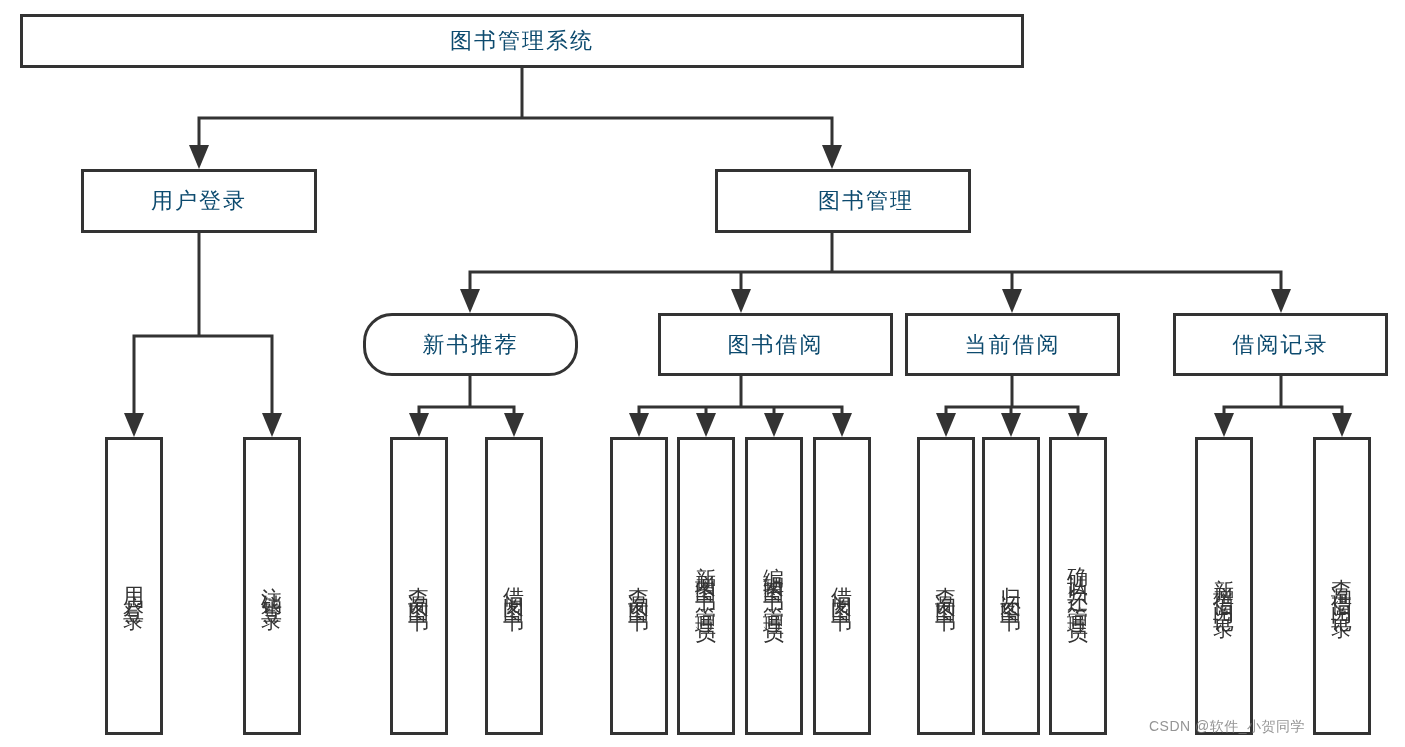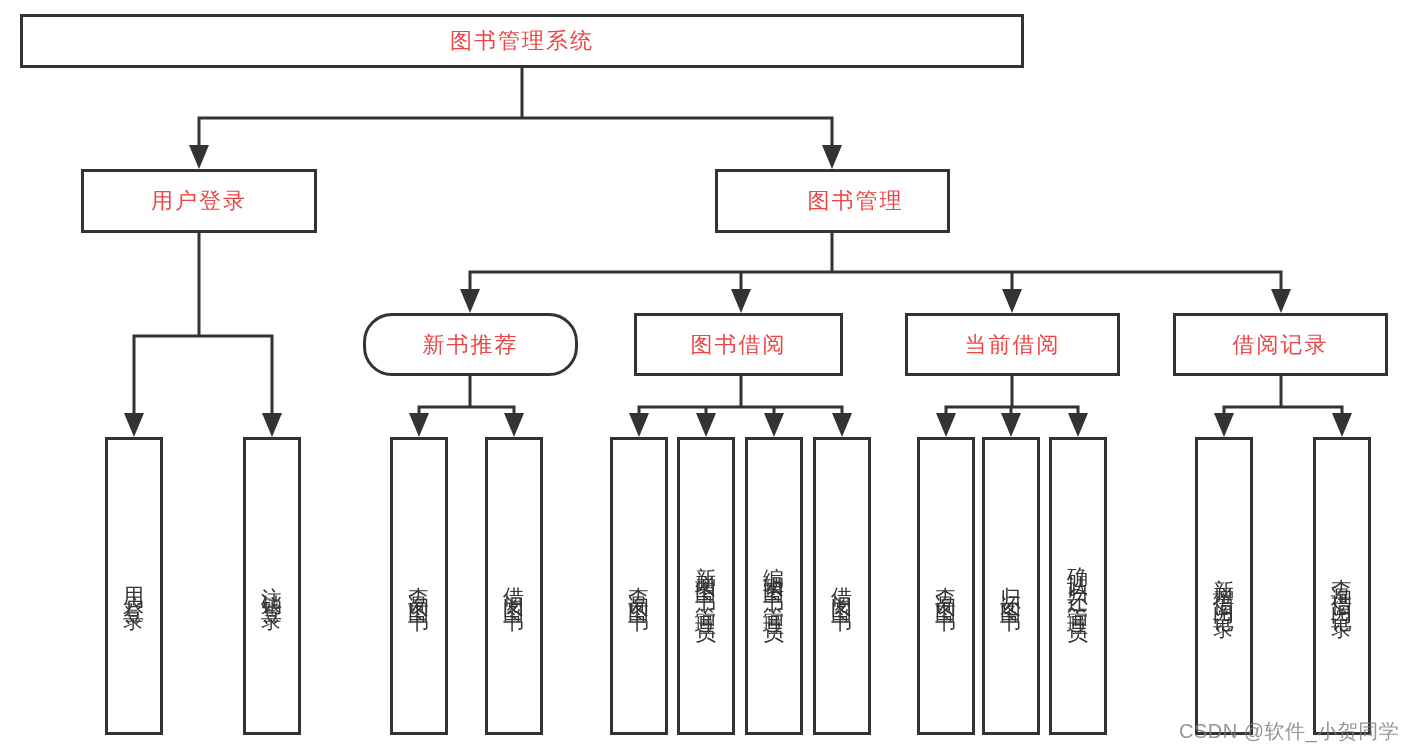--- a/index.html
+++ b/index.html
@@ -24,21 +24,21 @@
   .hnode {
     position: absolute;
     box-sizing: border-box;
     border: 3px solid #333333;
     background: #ffffff;
     display: flex;
     align-items: center;
     justify-content: center;
     font-size: 22px;
     letter-spacing: 2px;
-    color: #ef4444;
+    color: #0c4a6e;
   }
   .leaf {
     position: absolute;
     box-sizing: border-box;
     border: 3px solid #333333;
     background: #ffffff;
     top: 437px;
     width: 58px;
     height: 298px;
     display: flex;
@@ -51,26 +51,25 @@
     text-orientation: mixed;
     font-size: 21px;
     line-height: 1;
     letter-spacing: 8px;
     white-space: nowrap;
   }
   .watermark {
     position: absolute;
     left: 1149px;
     top: 718px;
-    font-size: 20px;
+    font-size: 14px;
     color: rgba(125, 125, 125, 0.82);
     letter-spacing: 0.5px;
     white-space: nowrap;
     z-index: 5;
-    margin-left: 30px;
   }
 </style>
 </head>
 <body>
 
 <div class="canvas">
 
   <svg class="connectors" width="1405" height="747" viewBox="0 0 1405 747">
     <g stroke="#333333" stroke-width="3" fill="none">
 
@@ -124,28 +123,28 @@
     </g>
   </svg>
 
   <div class="hnode" style="left:20px; top:14px; width:1004px; height:54px;">
     <span>图书管理系统</span>
   </div>
 
   <div class="hnode" style="left:81px; top:169px; width:236px; height:64px;">
     <span>用户登录</span>
   </div>
-  <div class="hnode" style="left:715px; top:169px; width:235px; height:64px;padding-left:46px;">
+  <div class="hnode" style="left:715px; top:169px; width:256px; height:64px;padding-left:46px;">
     <span>图书管理</span>
   </div>
 
   <div class="hnode" style="left:363px; top:313px; width:215px; height:63px;border-radius:29px;">
     <span>新书推荐</span>
   </div>
-  <div class="hnode" style="left:634px; top:313px; width:209px; height:63px;">
+  <div class="hnode" style="left:658px; top:313px; width:235px; height:63px;">
     <span>图书借阅</span>
   </div>
   <div class="hnode" style="left:905px; top:313px; width:215px; height:63px;align-items:center;">
     <span>当前借阅</span>
   </div>
   <div class="hnode" style="left:1173px; top:313px; width:215px; height:63px;">
     <span>借阅记录</span>
   </div>
 
   <div class="leaf" style="left:105px;">

